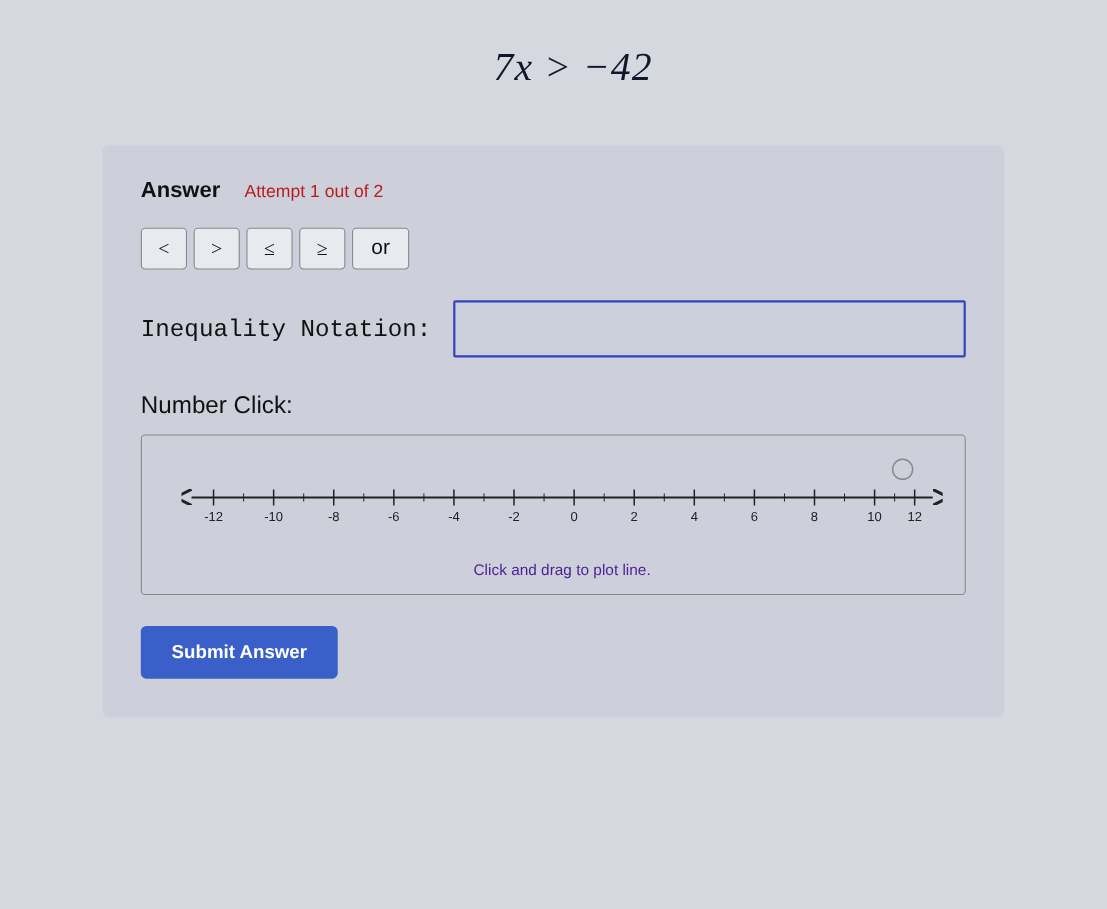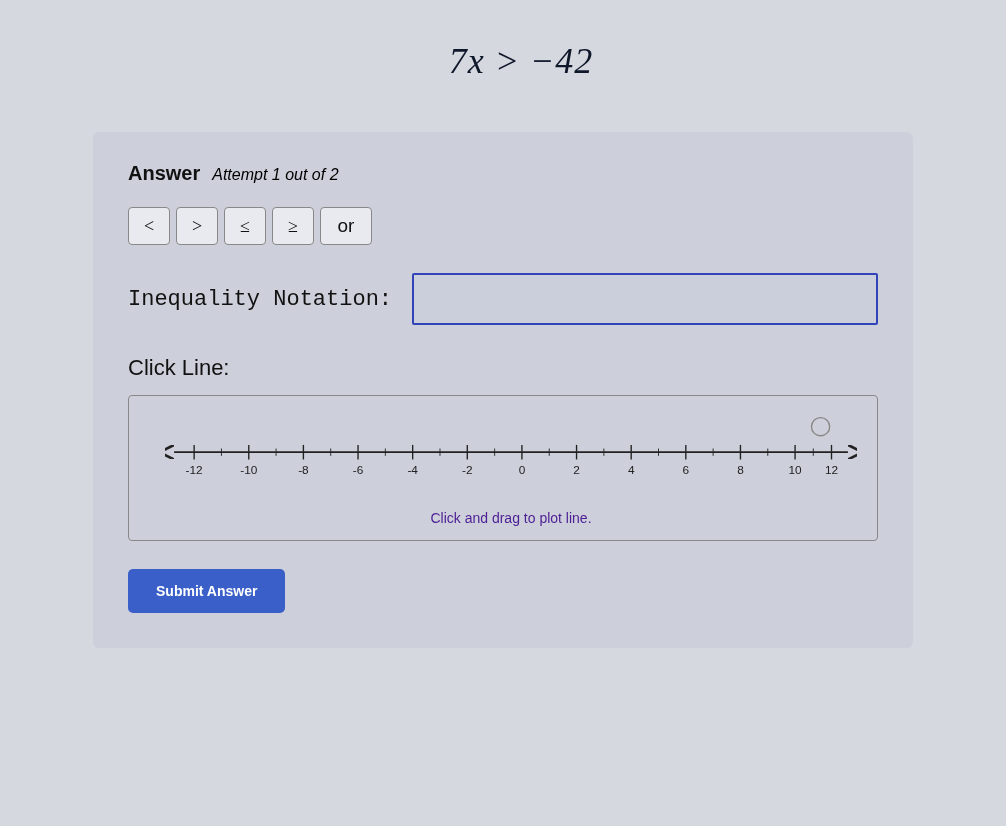--- a/index.html
+++ b/index.html
@@ -27,37 +27,36 @@
     .main-card {
       background-color: #cdd0da;
       border-radius: 6px;
       padding: 30px 35px 35px 35px;
       width: 820px;
     }
 
     .answer-header {
       display: flex;
       align-items: baseline;
-      gap: 12px;
+      gap: 22px;
       margin-bottom: 22px;
       text-align: right;
     }
 
     .answer-label {
       font-weight: bold;
       font-size: 20px;
       font-family: Arial, sans-serif;
       color: #111;
     }
 
     .attempt-text {
       font-size: 16px;
       font-family: Arial, sans-serif;
-      color: #000000;
-      font-style: italic;
+      color: #b91c1c;
     }
 
     .symbol-buttons {
       display: flex;
       gap: 6px;
       margin-bottom: 28px;
     }
 
     .sym-btn {
       width: 42px;
@@ -137,21 +136,21 @@
       font-family: Arial, sans-serif;
       margin-top: 6px;
     }
 
     .submit-btn {
       background-color: #3a5fc8;
       color: white;
       border: none;
       border-radius: 5px;
       padding: 14px 28px;
-      font-size: 14px;
+      font-size: 17px;
       font-family: Arial, sans-serif;
       font-weight: bold;
       cursor: pointer;
     }
   </style>
 </head>
 <body>
 
 <div class="equation">7x &gt; −42</div>
 
@@ -172,21 +171,21 @@
     <button class="sym-btn or-btn">or</button>
   </div>
 
   
   <div class="notation-row">
     <span class="notation-label">Inequality Notation:</span>
     <input class="notation-input" type="text" style="">
   </div>
 
   
-  <div class="number-line-label">Click Line:</div>
+  <div class="number-line-label">Number Click:</div>
 
   
   <div class="number-line-box">
     <div class="number-line-svg-area">
       <svg width="100%" height="80" viewBox="0 0 760 80" preserveAspectRatio="xMidYMid meet">
 
         <defs>
           <marker id="arrowLeft" markerWidth="8" markerHeight="8" refX="8" refY="4" orient="auto">
             <path d="M8,0 L0,4 L8,8" fill="none" stroke="#222" stroke-width="1.5"></path>
           </marker>

